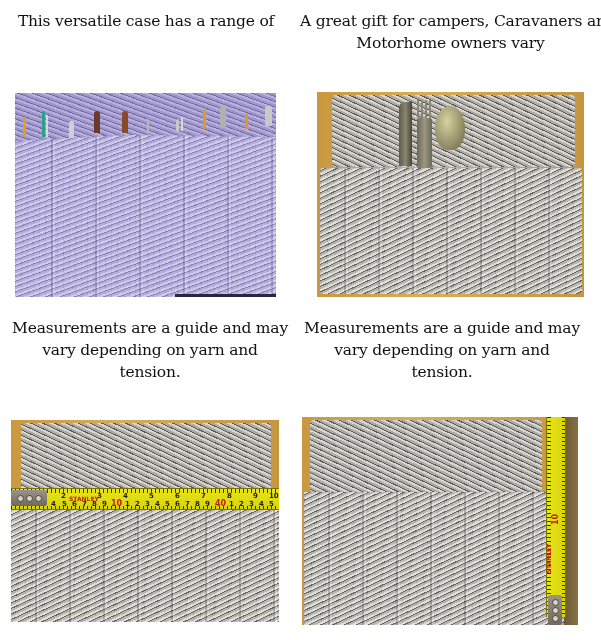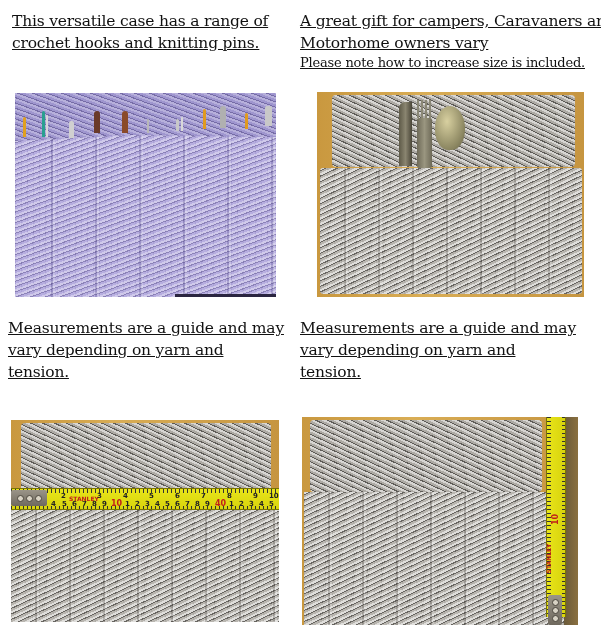--- a/index.html
+++ b/index.html
@@ -1,18 +1,18 @@
 <!DOCTYPE html>
 <html><head>
 <meta charset="utf-8">
 <style>
   html, body { margin:0; padding:0; background:#ffffff; }
   body { width:601px; height:640px; position:relative; overflow:hidden;
          font-family:"DejaVu Serif","Liberation Serif",serif; color:#111; }
-  .caption { position:absolute; text-align:left; line-height:22px; font-size:15.5px; letter-spacing:-0.2px;text-decoration:underline; }
+  .caption { position:absolute; text-align:center; line-height:22px; font-size:15.5px; letter-spacing:-0.2px; }
   .caption .line { display:block; white-space:nowrap; }
   .caption .small { font-size:13px; line-height:18px; }
   .photo { position:absolute; overflow:hidden; }
   
   .knit-lav {
     background-color:#b7aee0;
     background-image:
       repeating-linear-gradient(160deg, rgba(255,255,255,0.35) 0 2px, rgba(60,50,110,0.35) 2px 3px, transparent 3px 5px),
       repeating-linear-gradient(90deg, rgba(80,70,140,0.12) 0 1px, transparent 1px 6px);
   }
@@ -64,21 +64,20 @@
   .rivet { position:absolute; width:5px; height:5px; border-radius:50%; background:#d8d2c4; border:1px solid #4a453c; }
   .num { position:absolute; }
   .num.red { color:#c0201a; }
   .brand { position:absolute; color:#c0201a; font-size:6px; }
 </style>
 </head>
 <body>
 
 <div class="caption" style="left:12px; top:10px; width:268px;">
   <span class="line">This versatile case has a range of</span>
-  <span class="line">crochet hooks and knitting pins.</span>
 </div>
 
 <div class="photo knit-lav-dark" style="left:15px; top:93px; width:261px; height:204px;">
 
   <div class="tool" style="left:8px; top:24px; width:3px; height:20px; background:#e0a020;"></div>
   <div class="tool" style="left:27px; top:18px; width:3px; height:26px; background:#2aa090;"></div>
   <div class="tool" style="left:31px; top:22px; width:2px; height:22px; background:#d8d8d8;"></div>
   <div class="tool" style="left:54px; top:28px; width:5px; height:18px; background:#d0d0d0;"></div>
   <div class="tool" style="left:79px; top:18px; width:6px; height:22px; background:#6a3a2a; border-radius:3px 3px 0 0;"></div>
   <div class="tool" style="left:107px; top:18px; width:6px; height:22px; background:#8a4a2a; border-radius:3px 3px 0 0;"></div>
@@ -92,21 +91,20 @@
 
   <div class="knit-lav" style="position:absolute; left:0; right:0; top:42px; bottom:0; clip-path:polygon(0 6px, 45% 0, 100% 2px, 100% 100%, 0 100%);">
     <div class="ribs-lav"></div>
   </div>
   <div style="position:absolute; left:160px; right:0; bottom:0; height:3px; background:#2a2540;"></div>
 </div>
 
 <div class="caption" style="left:300px; top:10px; width:301px;">
   <span class="line">A great gift for campers, Caravaners and</span>
   <span class="line">Motorhome owners vary</span>
-  <span class="line small">Please note how to increase size is included.</span>
 </div>
 
 <div class="photo table-wood" style="left:317px; top:92px; width:267px; height:205px;">
   <div class="knit-grey-top" style="position:absolute; left:15px; top:3px; width:243px; height:72px; border-radius:4px;"></div>
 
   <div style="position:absolute; left:82px; top:10px; width:13px; height:64px; background:linear-gradient(90deg,#5e5a48,#8a8570,#4a4638); border-radius:6px 0 0 0;"></div>
 
   <div style="position:absolute; left:100px; top:8px; width:16px; height:68px;">
     <div style="position:absolute; left:0; top:0; width:2px; height:18px; background:#8a8776;"></div>
     <div style="position:absolute; left:4px; top:0; width:2px; height:18px; background:#8a8776;"></div>

